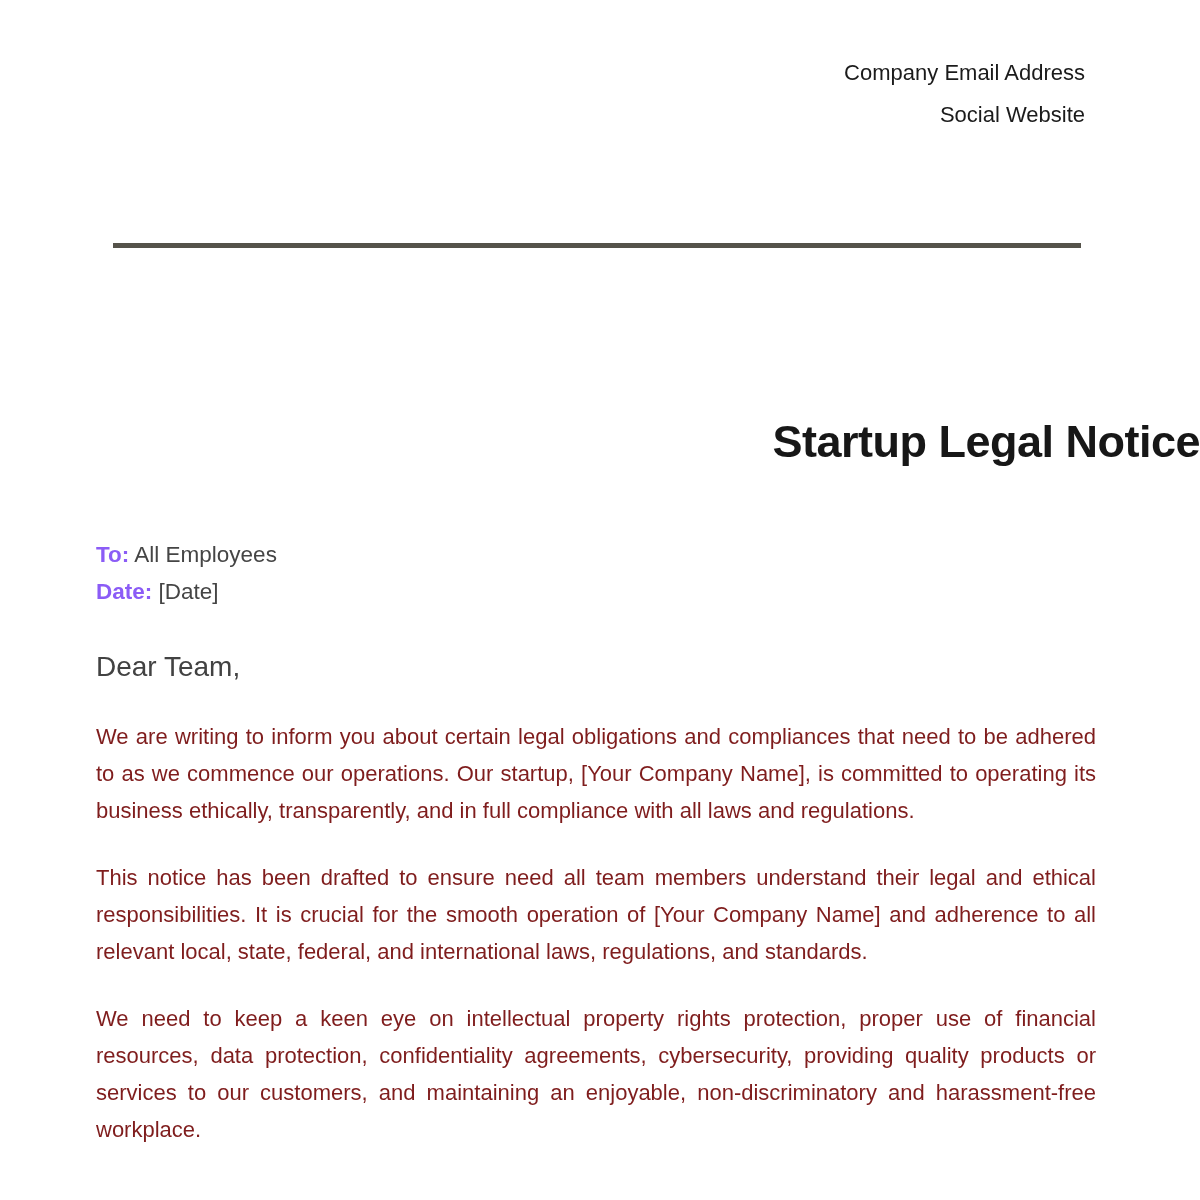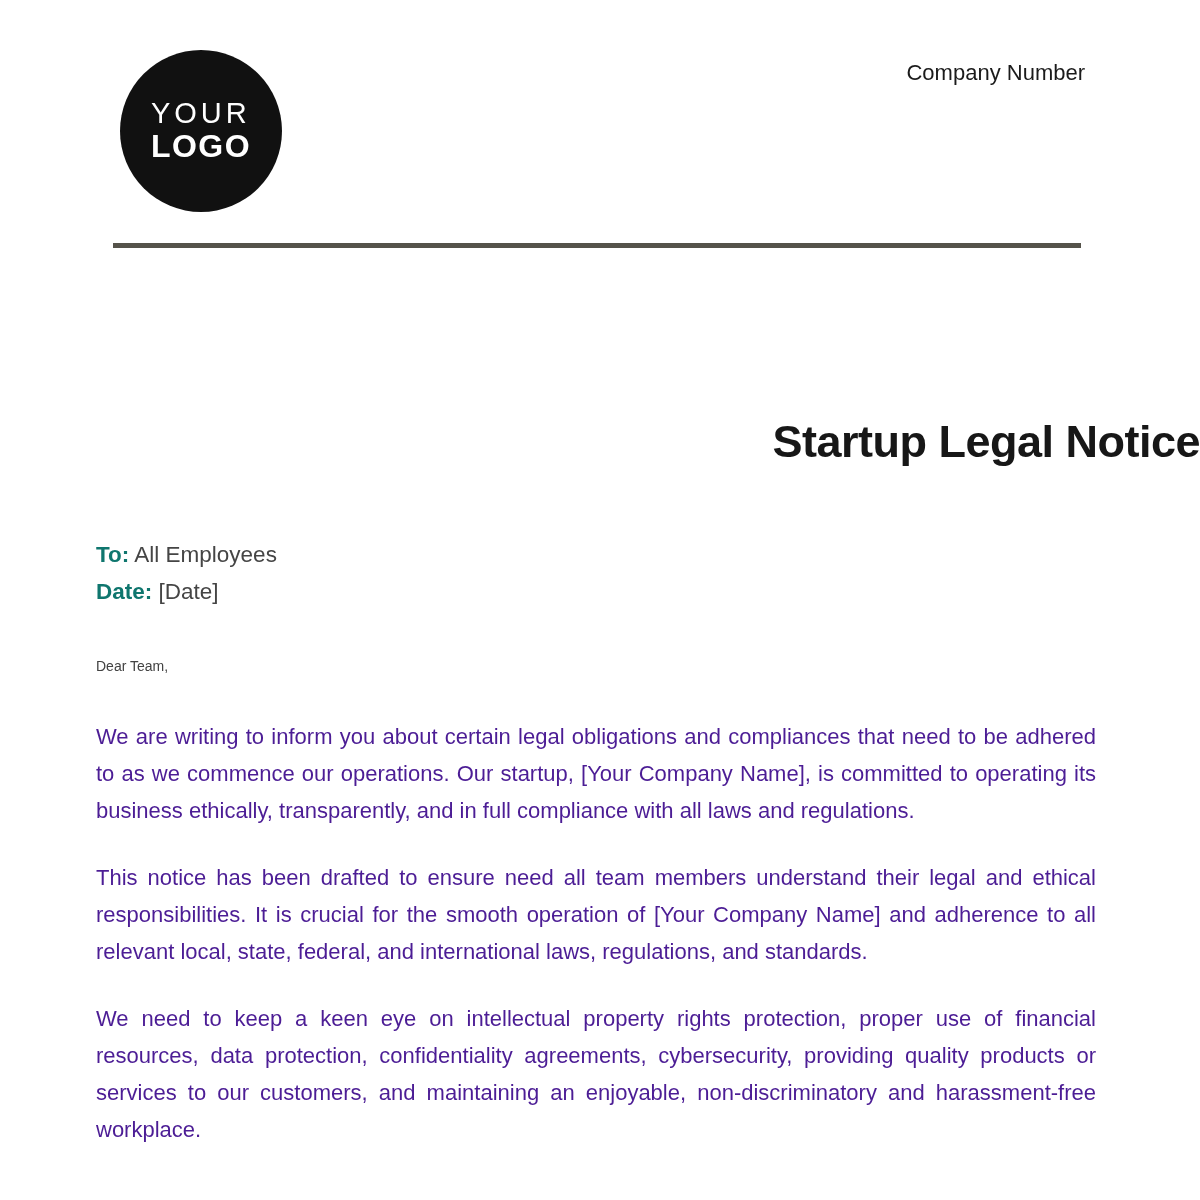--- a/index.html
+++ b/index.html
@@ -83,61 +83,56 @@
     position: absolute;
     left: 96px;
     top: 536px;
     width: 1000px;
     font-size: 22.5px;
     line-height: 37px;
     color: #454545;
   }
   .meta-label {
     font-weight: 700;
-    color: #0f766e;
+    color: #8b5cf6;
   }
 
   
   .salutation {
     position: absolute;
     left: 96px;
     top: 648px;
     width: 1000px;
-    font-size: 14px;
+    font-size: 28px;
     line-height: 37px;
     color: #424242;
   }
   .body-block {
     position: absolute;
     left: 96px;
     top: 718px;
     width: 1000px;
   }
   .body-block p {
     margin: 0 0 30px 0;
     font-size: 22px;
     line-height: 37px;
-    color: #4c1d95;
+    color: #7f1d1d;
     text-align: justify;
   }
 </style>
 </head>
 <body>
 
 <div class="page">
 
-  <div class="logo-circle">
-    <div class="logo-text">
-      <span class="logo-line1">YOUR</span>
-      <span class="logo-line2">LOGO</span>
-    </div>
-  </div>
 
   <div class="contact-block">
-    <div>Company Number</div>
+    <div>Company Email Address</div>
+    <div>Social Website</div>
   </div>
 
   <div class="header-divider"></div>
 
   <div class="page-title">Startup Legal Notice</div>
 
   <div class="meta-block">
     <div>
       <span class="meta-label">To:</span>
       <span>All Employees</span>

